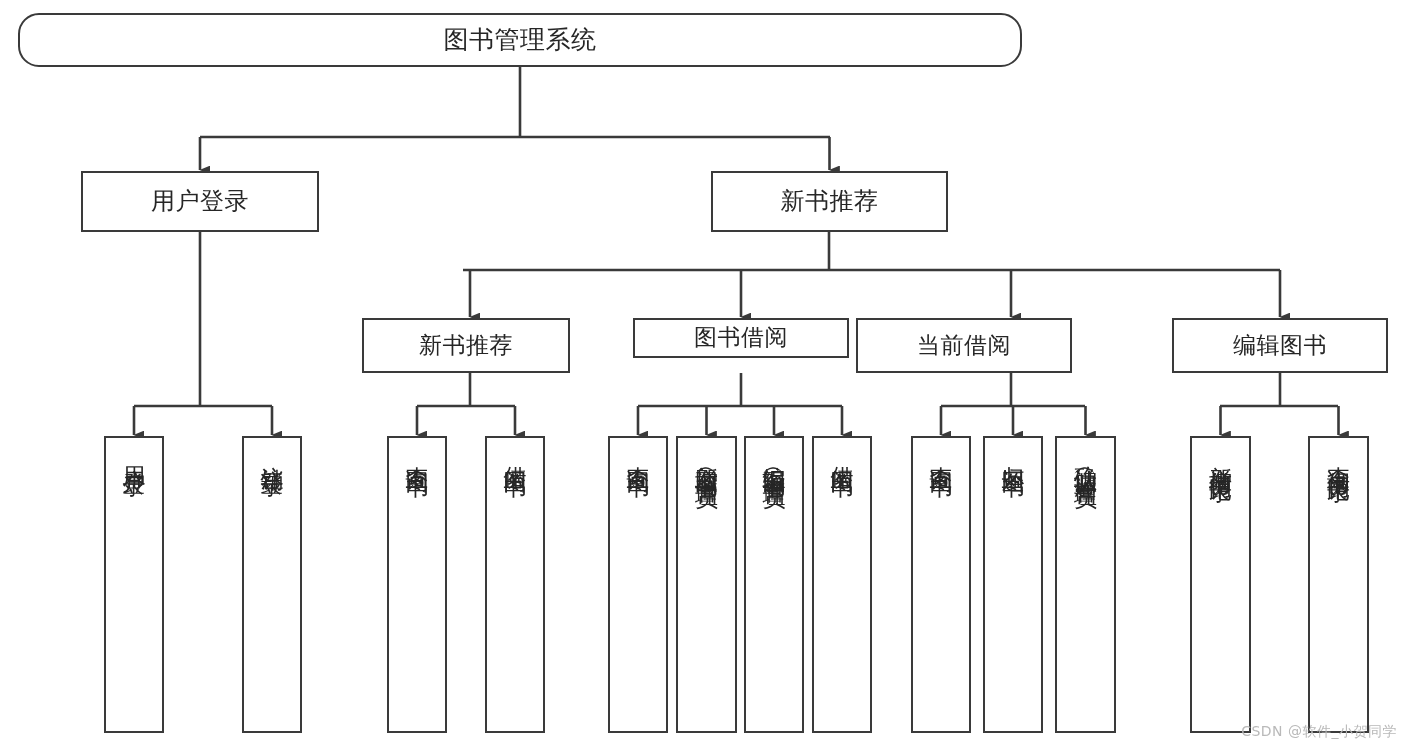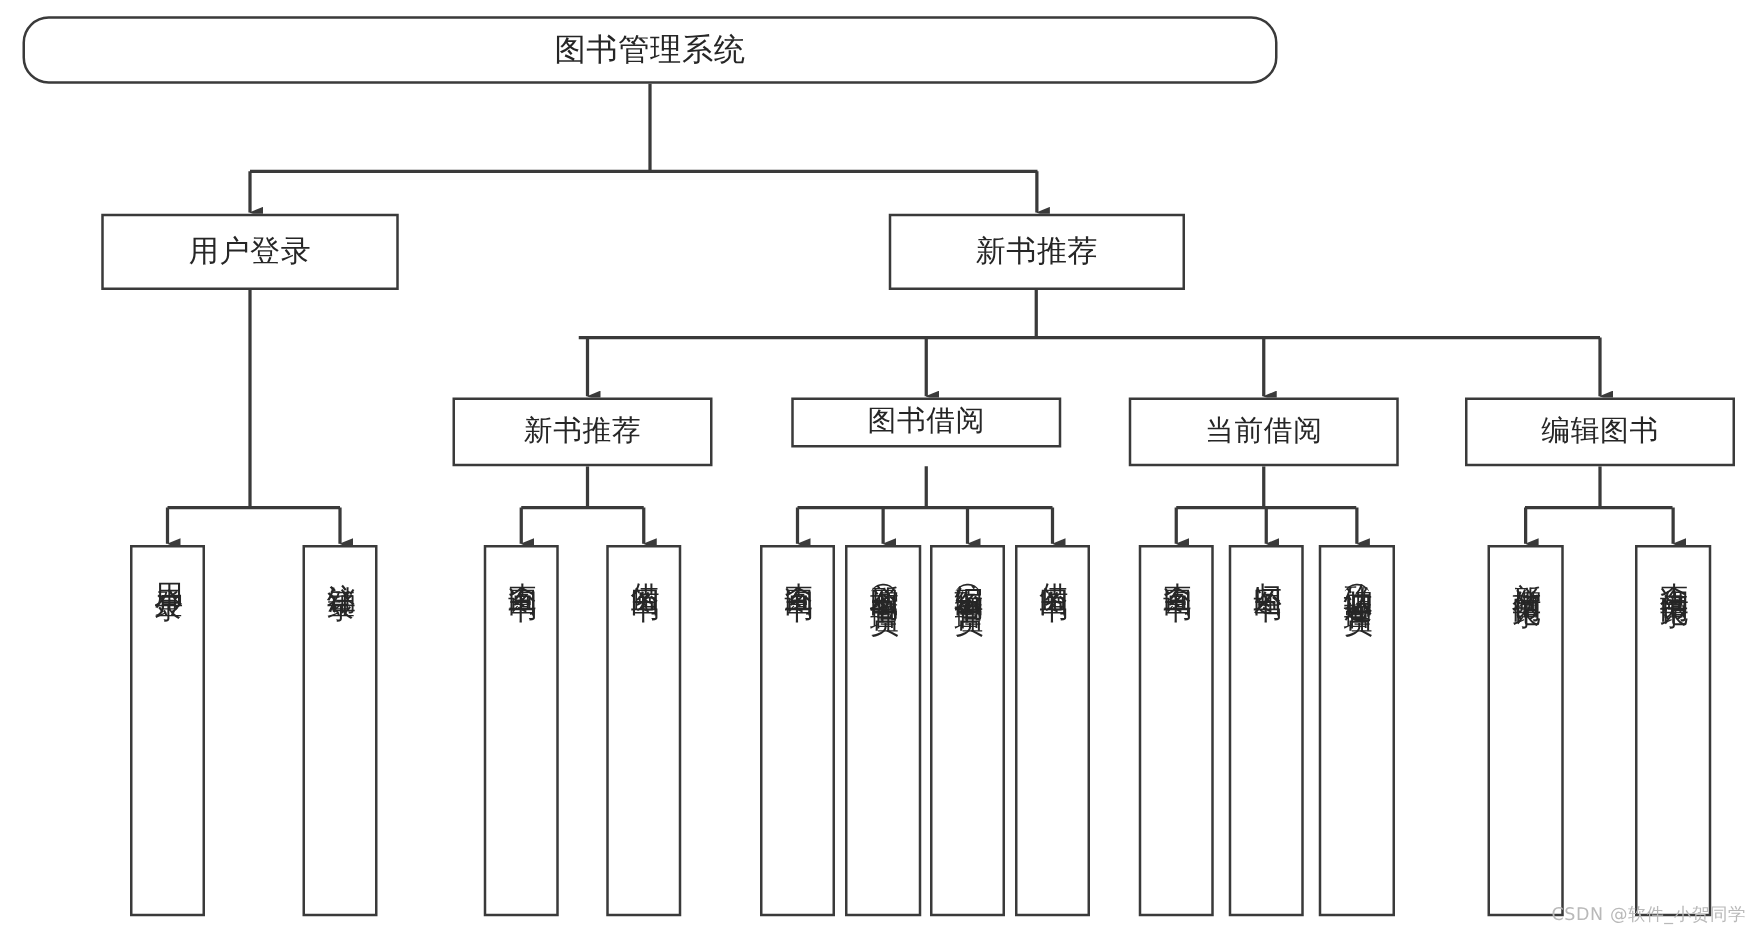--- a/index.html
+++ b/index.html
@@ -129,21 +129,21 @@
   <div class="node level-1" style="left: 711px; top: 171px; width: 237px; height: 61px;">
     <span class="node-label">新书推荐</span>
   </div>
 
   <div class="node level-2" style="left: 362px; top: 318px; width: 208px; height: 55px;">
     <span class="node-label">新书推荐</span>
   </div>
   <div class="node level-2" style="left: 633px; top: 318px; width: 216px; height: 40px;">
     <span class="node-label">图书借阅</span>
   </div>
-  <div class="node level-2" style="left: 903px; top: 318px; width: 216px; height: 55px;">
+  <div class="node level-2" style="left: 856px; top: 318px; width: 216px; height: 55px;">
     <span class="node-label">当前借阅</span>
   </div>
   <div class="node level-2" style="left: 1172px; top: 318px; width: 216px; height: 55px;">
     <span class="node-label">编辑图书</span>
   </div>
 
   <div class="node vertical" style="left: 104px; top: 436px; width: 60px; height: 297px;">
     <span class="node-label">用户登录</span>
   </div>
   <div class="node vertical" style="left: 242px; top: 436px; width: 60px; height: 297px;">

